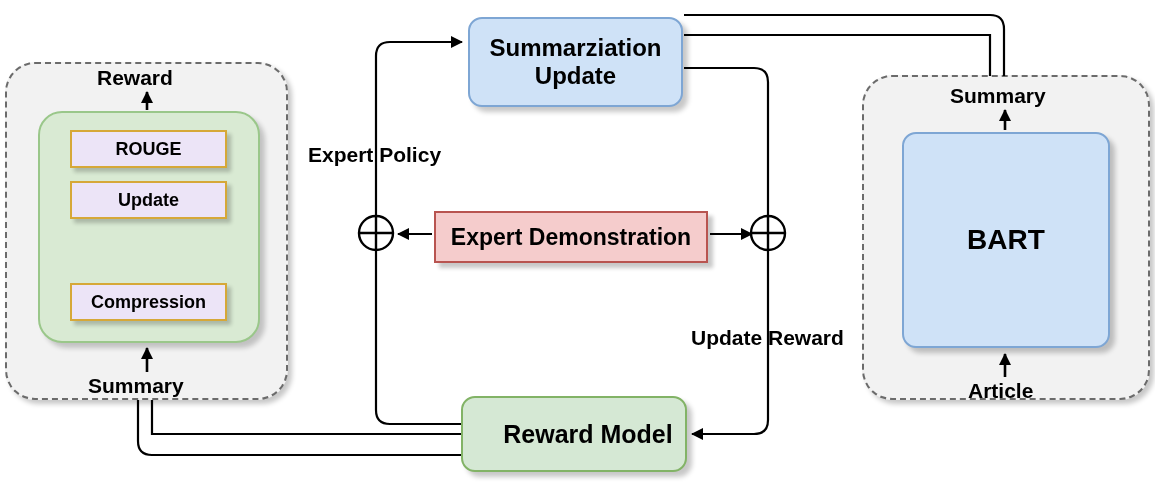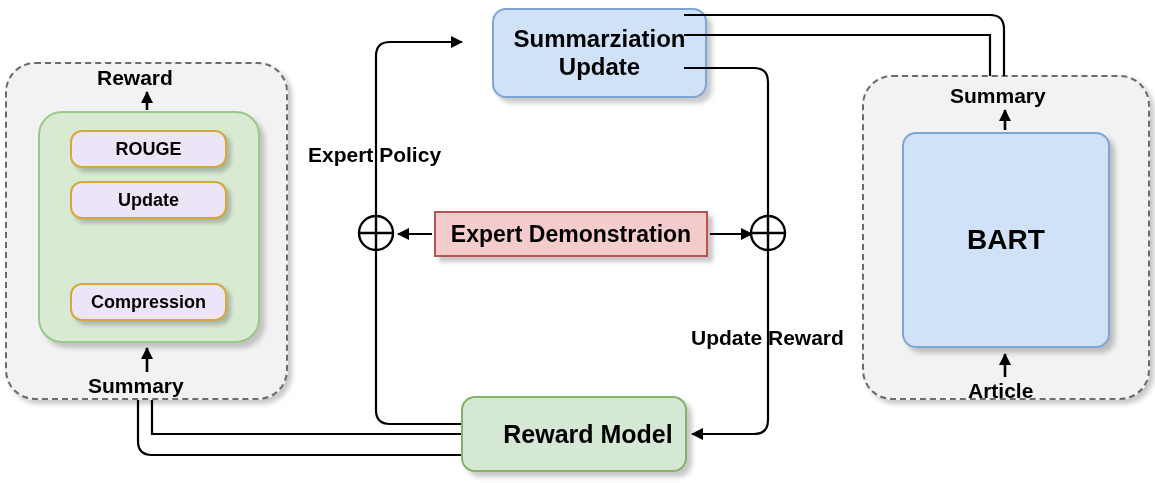--- a/index.html
+++ b/index.html
@@ -11,21 +11,21 @@
 
   .node{position:absolute;box-sizing:border-box;display:flex;align-items:center;
         justify-content:center;text-align:center;font-weight:bold;color:#000;}
 
   .dashed-group{border:2px dashed #6b6b6b;border-radius:30px;background:#f2f2f2;
                 box-shadow:4px 4px 5px rgba(0,0,0,0.22);}
 
   .green-group{border:2px solid #9ac78a;border-radius:24px;background:#d9ead3;
                box-shadow:5px 5px 5px rgba(0,0,0,0.20);}
 
-  .metric{border:2px solid #d6a838;border-radius:12px;background:#ece4f7;
+  .metric{border:2px solid #d6a838;border-radius:0;background:#ece4f7;
           font-size:18px;box-shadow:4px 4px 4px rgba(0,0,0,0.22);}
 
   .blue-box{border:2px solid #7ea6d4;border-radius:14px;background:#cfe2f7;
             font-size:24px;line-height:1.18;box-shadow:5px 5px 5px rgba(0,0,0,0.22);}
 
   .bart-box{border:2px solid #7ea6d4;border-radius:14px;background:#cfe2f7;
             font-size:28px;box-shadow:5px 5px 5px rgba(0,0,0,0.22);}
 
   .green-box{border:2px solid #82b366;border-radius:14px;background:#d5e8d4;
              font-size:25px;box-shadow:5px 5px 5px rgba(0,0,0,0.22);padding-left:28px;}
@@ -46,28 +46,28 @@
   <div class="caption cap-lg" style="left:97px;top:66px;">Reward</div>
 
   <div class="node green-group" style="left:38px;top:111px;width:222px;height:232px;"></div>
 
   <div class="node metric" style="left:70px;top:130px;width:157px;height:38px;">ROUGE</div>
   <div class="node metric" style="left:70px;top:181px;width:157px;height:38px;">Update</div>
   <div class="node metric" style="left:70px;top:283px;width:157px;height:38px;">Compression</div>
 
   <div class="caption cap-lg" style="left:88px;top:374px;">Summary</div>
 
-  <div class="node blue-box" style="left:468px;top:8px;width:215px;height:90px;margin-left:24px;">
+  <div class="node blue-box" style="left:468px;top:17px;width:215px;height:90px;">
     <div>
       <div>Summarziation</div>
       <div>Update</div>
     </div>
   </div>
 
-  <div class="node pink-box" style="left:434px;top:211px;width:274px;height:46px;">Expert Demonstration</div>
+  <div class="node pink-box" style="left:434px;top:211px;width:274px;height:52px;">Expert Demonstration</div>
 
   <div class="node green-box" style="left:461px;top:396px;width:226px;height:76px;">Reward Model</div>
 
   <div class="caption cap-lg" style="left:308px;top:143px;">Expert Policy</div>
   <div class="caption cap-lg" style="left:691px;top:326px;text-align:center;">Update Reward</div>
 
   <div class="node dashed-group" style="left:862px;top:75px;width:288px;height:325px;"></div>
 
   <div class="caption cap-lg" style="left:950px;top:84px;">Summary</div>
 

